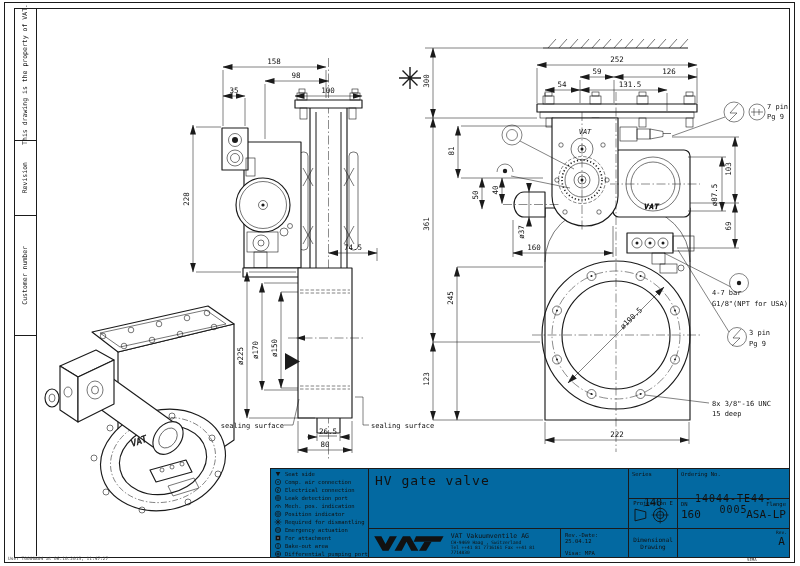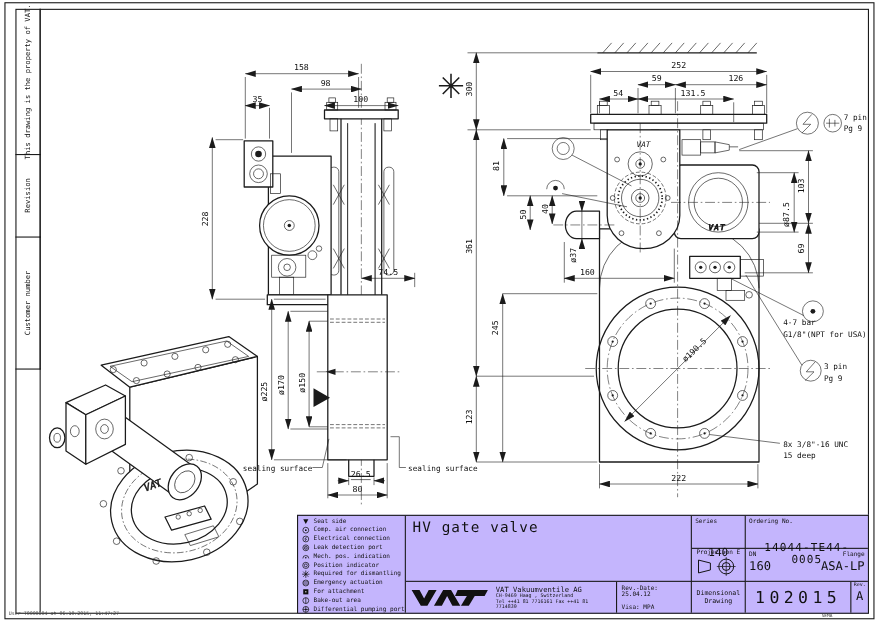--- a/index.html
+++ b/index.html
@@ -13,21 +13,21 @@
   .stripline{position:absolute;left:36px;top:8px;height:548px;border-left:1px solid #1b1b1b}
   svg text{fill:#111}
   .ol{fill:none;stroke:#1b1b1b;stroke-width:1.15;stroke-linejoin:round}
   .fw{fill:#fff}
   .tl{fill:none;stroke:#1b1b1b;stroke-width:0.6}
   .dl{fill:none;stroke:#1b1b1b;stroke-width:0.55}
   .cl{fill:none;stroke:#1b1b1b;stroke-width:0.5;stroke-dasharray:9 2.5 1.5 2.5}
   .hl{fill:none;stroke:#1b1b1b;stroke-width:0.55;stroke-dasharray:3.5 1.8}
   .dt{font-family:"DejaVu Sans Mono",monospace;font-size:7.5px}
   .an{font-family:"DejaVu Sans Mono",monospace;font-size:7px}
-  .tb{position:absolute;left:270px;top:468px;width:518px;height:88px;background:#c4b5fd;border:1px solid #1b1b1b;z-index:5}
+  .tb{position:absolute;left:270px;top:468px;width:518px;height:88px;background:#0369a1;border:1px solid #1b1b1b;z-index:5}
   .cell{position:absolute;box-sizing:border-box}
   .lbl{font-size:5.5px;font-family:"DejaVu Sans Mono",monospace}
   .val{font-size:10px;font-family:"DejaVu Sans Mono",monospace}
   .legend-row{display:flex;align-items:center;gap:3px;height:8px;padding-left:3px}
   .legend-row span{font-size:5.5px;white-space:nowrap;font-family:"DejaVu Sans Mono",monospace}
   .foot{position:absolute;left:8px;top:556px;font-size:4.5px;color:#444;z-index:6;font-family:"DejaVu Sans Mono",monospace}
   .stamp{position:absolute;left:747px;top:557px;font-size:4px;color:#333;z-index:6}
 </style>
 </head>
 <body>
@@ -487,23 +487,20 @@
       <div style="display:flex;justify-content:space-between;align-items:baseline;margin-top:1px">
         <span class="val" style="font-size:11px">160</span>
         <span class="val" style="font-size:11px">ASA-LP</span>
       </div>
     </div>
 
     <div class="cell" style="left:358px;top:60px;width:49px;height:28px;border-right:1px solid #1b1b1b;display:flex;flex-direction:column;align-items:center;justify-content:center">
       <div style="font-size:6px">Dimensional</div>
       <div style="font-size:6px">Drawing</div>
     </div>
-    <div class="cell" style="left:407px;top:60px;width:96px;height:28px;border-right:1px solid #1b1b1b;display:flex;align-items:center;justify-content:center">
-      <span style="font-size:15px;letter-spacing:4px">102015</span>
-    </div>
     <div class="cell" style="left:503px;top:60px;width:15px;height:28px;padding-top:1px;text-align:center">
       <div style="font-size:4.5px">Rev.</div>
       <div style="font-size:11px">A</div>
     </div>
   </div>
 
   <div class="foot">User T0000804 at 06.10.2015, 11:47:27</div>
   <div class="stamp">SEMA</div>
 </div>
 

